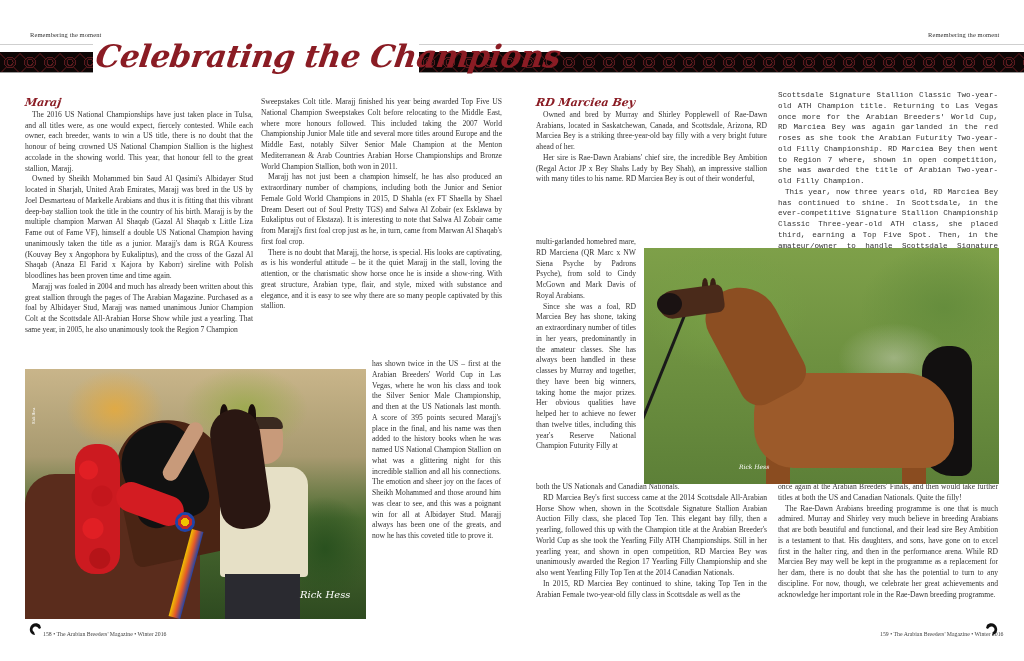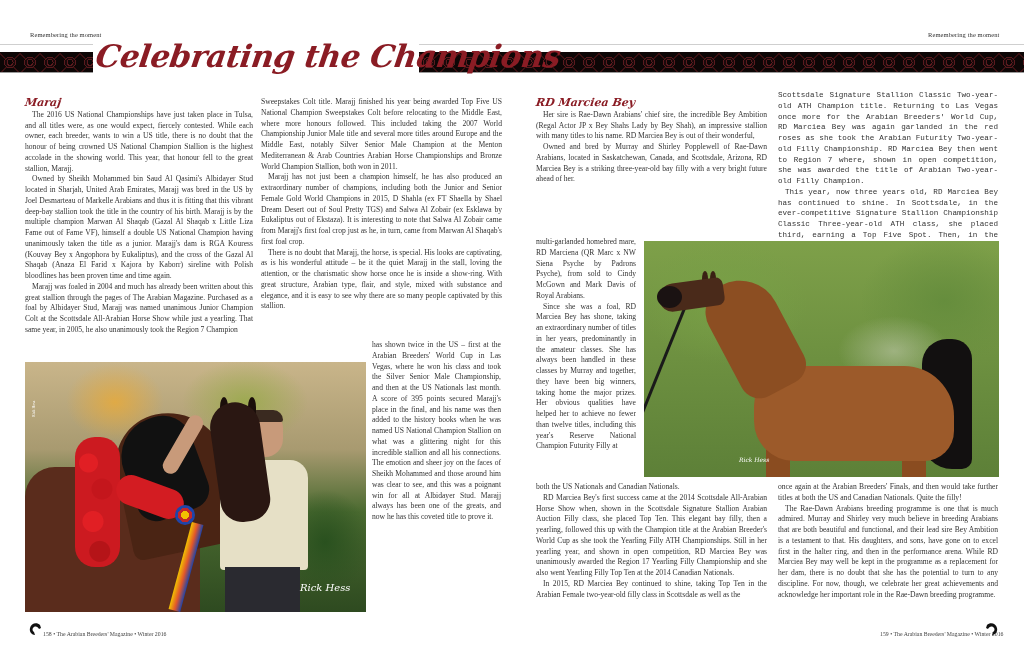--- a/index.html
+++ b/index.html
@@ -30,28 +30,28 @@
 
   .col { position: absolute; font-size: 7.6px; line-height: 10.75px; text-align: justify; color: #333; }
   .col p { text-indent: 7px; }
   .col p.noindent { text-indent: 0; }
 
   .section-head { font-family: "DejaVu Serif", serif; font-style: italic; font-weight: bold;
     color: #8a1c24; font-size: 11px; line-height: 11px; margin-bottom: 1px; transform: skewX(-8deg); display: inline-block; }
 
   #col1 { left: 25px; top: 97px; width: 228px; }
   #col2 { left: 261px; top: 97px; width: 241px; }
-  #col2b { left: 372px; top: 340px; width: 129px; }
+  #col2b { left: 372px; top: 359px; width: 129px; }
   #col3 { left: 536px; top: 97px; width: 231px; }
   #col3b { left: 536px; top: 237px; width: 100px; }
   #col3c { left: 536px; top: 482px; width: 231px; }
   #col4 { left: 778px; top: 90px; width: 220px; font-family: Liberation Mono, monospace; }
   #col4b { left: 778px; top: 482px; width: 220px; }
 
-  .photo { position: absolute; overflow: hidden; }
+  .photo { position: absolute; overflow: hidden; margin-top: 7px; }
   #photo-maraj { left: 25px; top: 362px; width: 341px; height: 250px;
     background:
       radial-gradient(ellipse 70px 55px at 90px 40px, rgba(230,170,60,0.85), transparent 70%),
       radial-gradient(ellipse 90px 60px at 220px 40px, rgba(150,170,70,0.8), transparent 70%),
       radial-gradient(ellipse 60px 70px at 300px 180px, rgba(40,80,30,0.95), transparent 75%),
       linear-gradient(180deg, #c9b58a 0%, #a89a70 35%, #4a6a30 60%, #2e4a20 100%);
   }
   .m-horse-body { position: absolute; left: 0; top: 105px; width: 175px; height: 145px; background: #5a2c1c; border-radius: 30px 60px 0 0; }
   .m-horse-neck { position: absolute; left: 95px; top: 50px; width: 110px; height: 140px; background: #4a2414; border-radius: 50px 60px 10px 10px; transform: rotate(-12deg); }
   .m-mane { position: absolute; left: 100px; top: 55px; width: 75px; height: 100px; background: #111; border-radius: 40px 30px 20px 20px; transform: rotate(-20deg); }
@@ -144,22 +144,22 @@
   <div class="m-roses"></div>
   <div class="m-roses2"></div>
   <div class="m-ribbon"></div>
   <div class="m-rosette"></div>
   <div class="photo-credit">Rick Hess</div>
   <div class="photo-sig">Rick Hess</div>
 </div>
 
 <div id="col3" class="col">
   <div class="section-head">RD Marciea Bey</div>
+  <p>Owned and bred by Murray and Shirley Popplewell of Rae-Dawn Arabians, located in Saskatchewan, Canada, and Scottsdale, Arizona, RD Marciea Bey is a striking three-year-old bay filly with a very bright future ahead of her.</p>
   <p>Her sire is Rae-Dawn Arabians' chief sire, the incredible Bey Ambition (Regal Actor JP x Bey Shahs Lady by Bey Shah), an impressive stallion with many titles to his name. RD Marciea Bey is out of their wonderful,</p>
-  <p>Owned and bred by Murray and Shirley Popplewell of Rae-Dawn Arabians, located in Saskatchewan, Canada, and Scottsdale, Arizona, RD Marciea Bey is a striking three-year-old bay filly with a very bright future ahead of her.</p>
 </div>
 <div id="col3b" class="col">
   <p class="noindent">multi-garlanded homebred mare, RD Marciena (QR Marc x NW Siena Psyche by Padrons Psyche), from sold to Cindy McGown and Mark Davis of Royal Arabians.</p>
   <p>Since she was a foal, RD Marciea Bey has shone, taking an extraordinary number of titles in her years, predominantly in the amateur classes. She has always been handled in these classes by Murray and together, they have been big winners, taking home the major prizes. Her obvious qualities have helped her to achieve no fewer than twelve titles, including this year's Reserve National Champion Futurity Filly at</p>
 </div>
 <div id="col3c" class="col">
   <p class="noindent">both the US Nationals and Canadian Nationals.</p>
   <p>RD Marciea Bey's first success came at the 2014 Scottsdale All-Arabian Horse Show when, shown in the Scottsdale Signature Stallion Arabian Auction Filly class, she placed Top Ten. This elegant bay filly, then a yearling, followed this up with the Champion title at the Arabian Breeder's World Cup as she took the Yearling Filly ATH Championships. Still in her yearling year, and shown in open competition, RD Marciea Bey was unanimously awarded the Region 17 Yearling Filly Championship and she also went Yearling Filly Top Ten at the 2014 Canadian Nationals.</p>
   <p>In 2015, RD Marciea Bey continued to shine, taking Top Ten in the Arabian Female two-year-old filly class in Scottsdale as well as the</p>
 </div>

